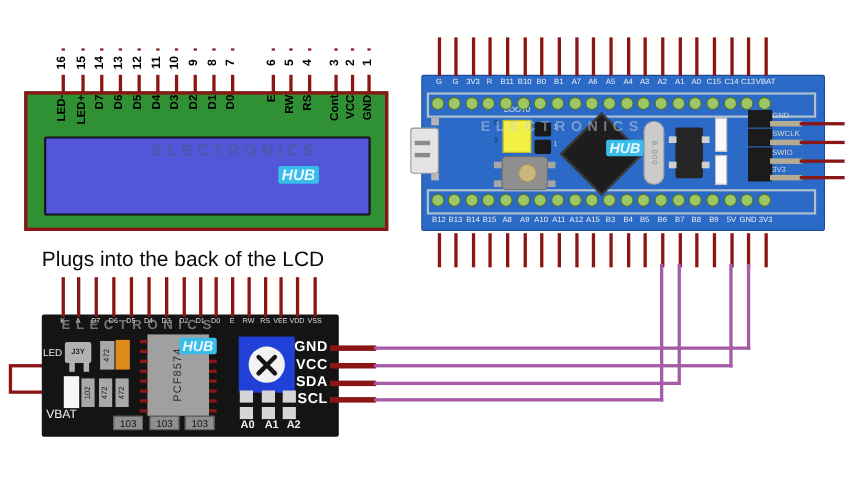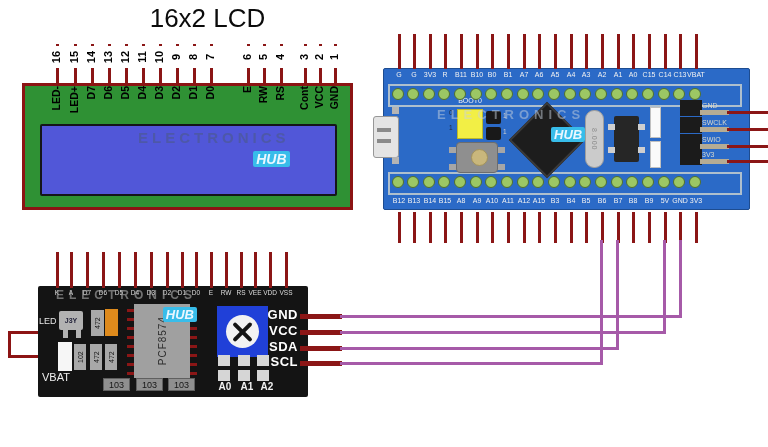--- a/index.html
+++ b/index.html
@@ -75,21 +75,21 @@
   .hdr-cell { left:680px; width:22px; height:16px; background:#1b1b1b; }
   .hdr-pin { left:700px; width:29px; height:5px; background:#b5ac94; }
   .hdr-label { left:702px; font-size:7px; color:#d9d9cc; }
   .bmark { font-size:6.5px; }
 </style>
 </head>
 <body>
 
 <div id="canvas">
 
-  <div class="title" id="lcd-title">16x2 LCD</div>
+  <div id="i2c-caption">Plugs into the back of the LCD</div>
 
   <div id="jumper-loop"></div>
 
   <div id="lcd-board">
     <div id="lcd-screen">
       <div class="wm" id="wm-lcd">
         <span class="wm-brand">ELECTRONICS</span>
         <span class="wm-hub">HUB</span>
       </div>
     </div>

